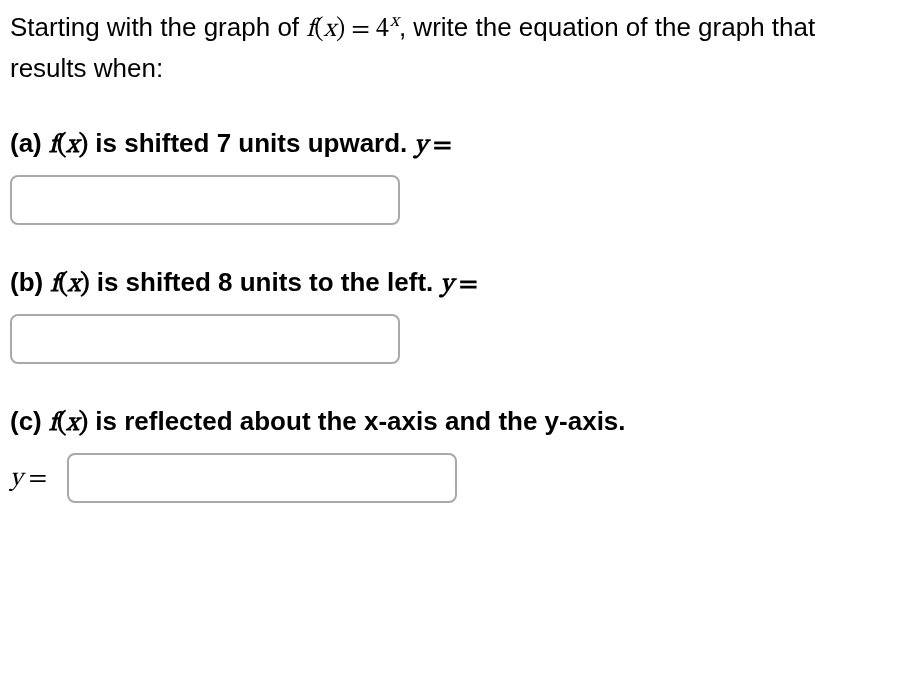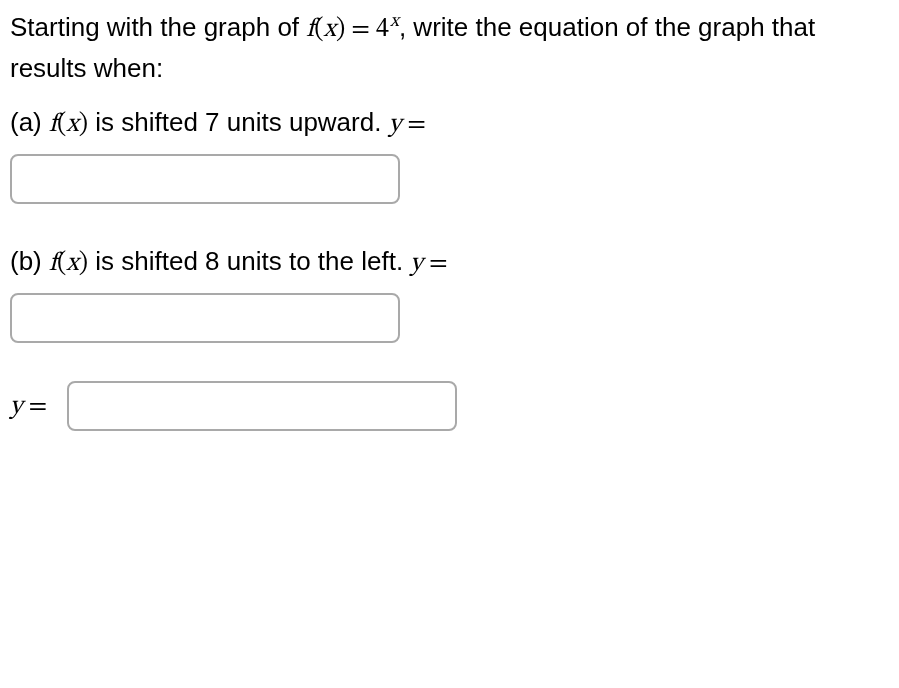--- a/index.html
+++ b/index.html
@@ -7,27 +7,28 @@
     padding: 8px 10px;
     font-family: Verdana, Geneva, sans-serif;
     font-size: 26px;
     line-height: 1.5;
     color: #000;
     width: 899px;
     box-sizing: border-box;
     background: #fff;
   }
   .intro {
-    margin-bottom: 15px;
+    margin-bottom: 36px;
   }
   .part {
     margin-bottom: 38px;
   }
   .part-text {
     margin-bottom: 10px;
+    font-weight: bold;
   }
   .answer-box {
     border: 2px solid #a9a9a9;
     border-radius: 8px;
     width: 390px;
     height: 50px;
     background: #fff;
     font-size: 26px;
     padding: 0 8px;
     box-sizing: border-box;
@@ -86,17 +87,20 @@
 </div>
 
 <div class="part">
   <div class="part-text">
     <span>(b) </span><span class="math"><span class="func">f</span><span class="paren">(</span><span>x</span><span class="paren">)</span></span><span> is shifted 8 units to the left. </span><span class="math"><span>y</span><span class="eq">=</span></span>
   </div>
   <input class="answer-box" type="text" style="">
 </div>
 
 <div class="part">
+  <div class="part-text">
+    <span>(c) </span><span class="math"><span class="func">f</span><span class="paren">(</span><span>x</span><span class="paren">)</span></span><span> is reflected about the x-axis and the y-axis.</span>
+  </div>
   <div class="inline-row">
     <span class="math"><span>y</span><span class="eq">=</span></span>
     <input class="answer-box" type="text" style="">
   </div>
 </div>
 
 </body></html>

